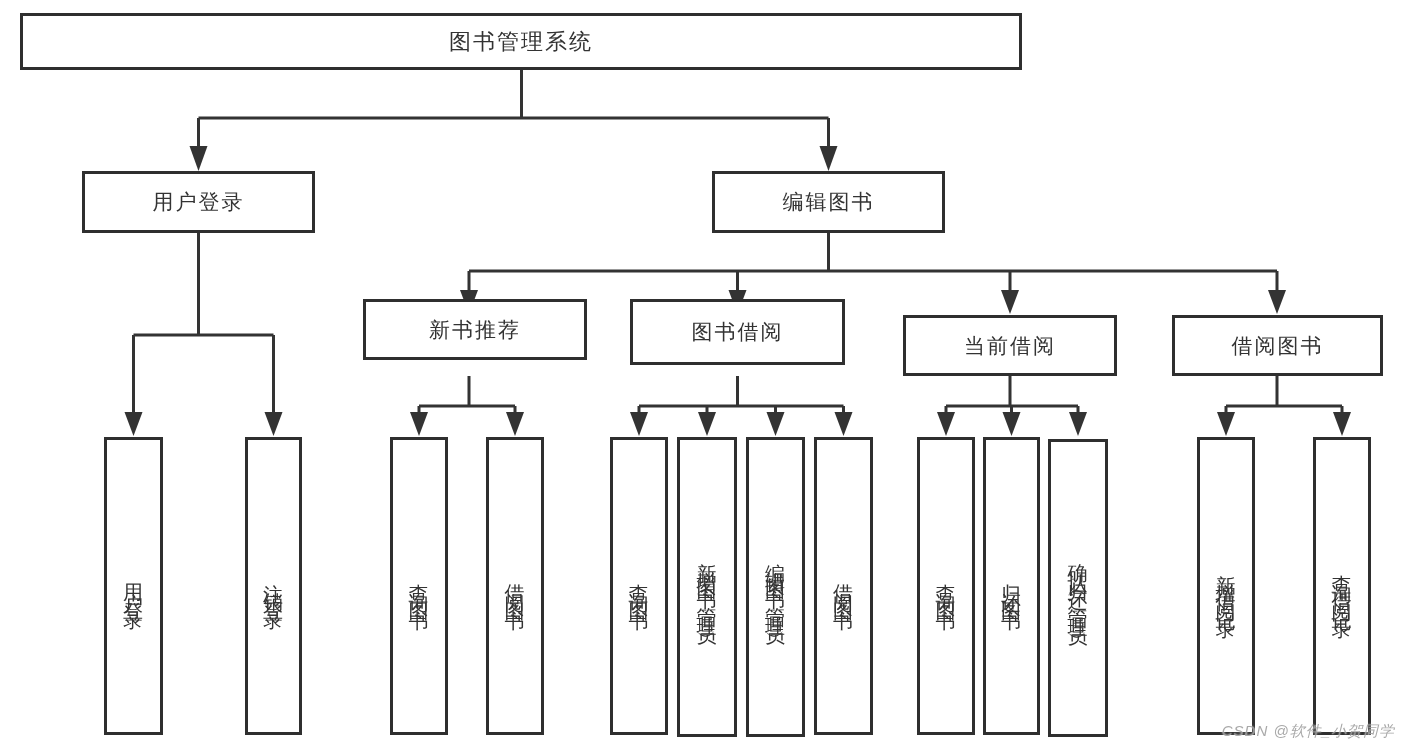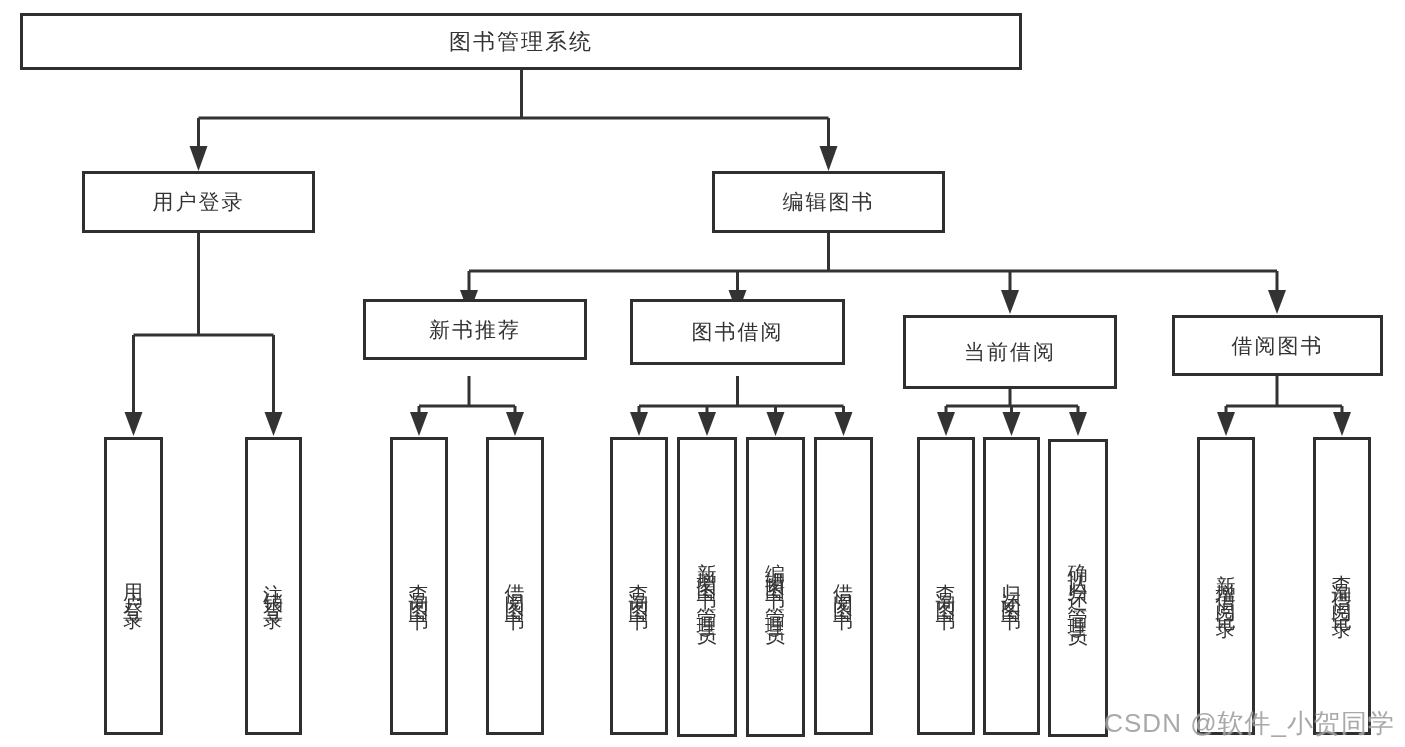--- a/index.html
+++ b/index.html
@@ -46,27 +46,28 @@
     writing-mode: vertical-rl;
     text-orientation: mixed;
     font-size: 20px;
     letter-spacing: 9px;
     line-height: 1;
   }
   .watermark {
     position: absolute;
     right: 10px;
     bottom: 6px;
-    font-size: 26px;
+    font-size: 15px;
     color: var(--watermark);
     opacity: 0.9;
     letter-spacing: 1px;
     z-index: 3;
     text-shadow: 0 0 2px #ffffff;
     white-space: nowrap;
+    font-style: italic;
   }
 </style>
 </head>
 <body>
 
 <div class="canvas">
 
   <svg class="connectors" viewBox="0 0 1405 747" xmlns="http://www.w3.org/2000/svg">
     <g stroke="#333333" stroke-width="3" fill="none">
       <path d="
@@ -127,21 +128,21 @@
     </g>
   </svg>
 
   <div class="node hbox root" style="left:20px;top:13px;width:1002px;height:57px">图书管理系统</div>
 
   <div class="node hbox" style="left:82px;top:171px;width:233px;height:62px">用户登录</div>
   <div class="node hbox" style="left:712px;top:171px;width:233px;height:62px">编辑图书</div>
 
   <div class="node hbox" style="left:363px;top:299px;width:224px;height:61px">新书推荐</div>
   <div class="node hbox" style="left:630px;top:299px;width:215px;height:66px">图书借阅</div>
-  <div class="node hbox" style="left:903px;top:315px;width:214px;height:74px">当前借阅</div>
+  <div class="node hbox" style="left:903px;top:315px;width:214px;height:61px">当前借阅</div>
   <div class="node hbox" style="left:1172px;top:315px;width:211px;height:61px">借阅图书</div>
 
   <div class="node vbox" style="left:104px;top:437px;width:59px;height:298px">
     <span class="vtext">用户登录</span>
   </div>
   <div class="node vbox" style="left:245px;top:437px;width:57px;height:298px">
     <span class="vtext">注销登录</span>
   </div>
 
   <div class="node vbox" style="left:390px;top:437px;width:58px;height:298px">

